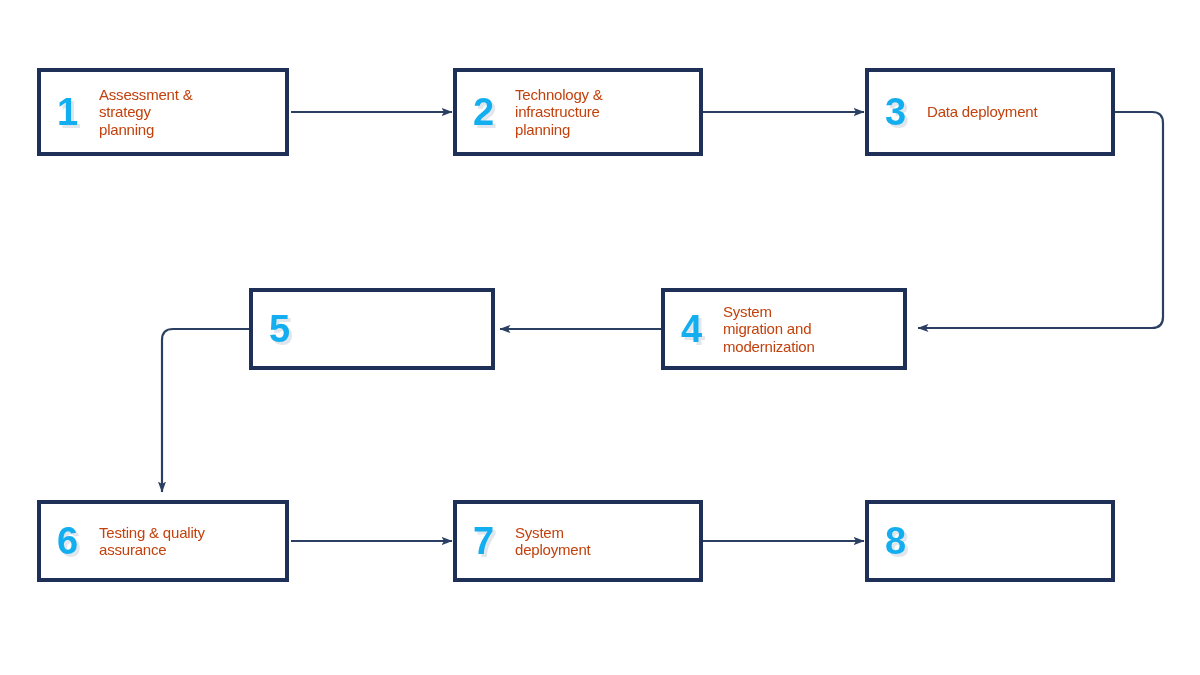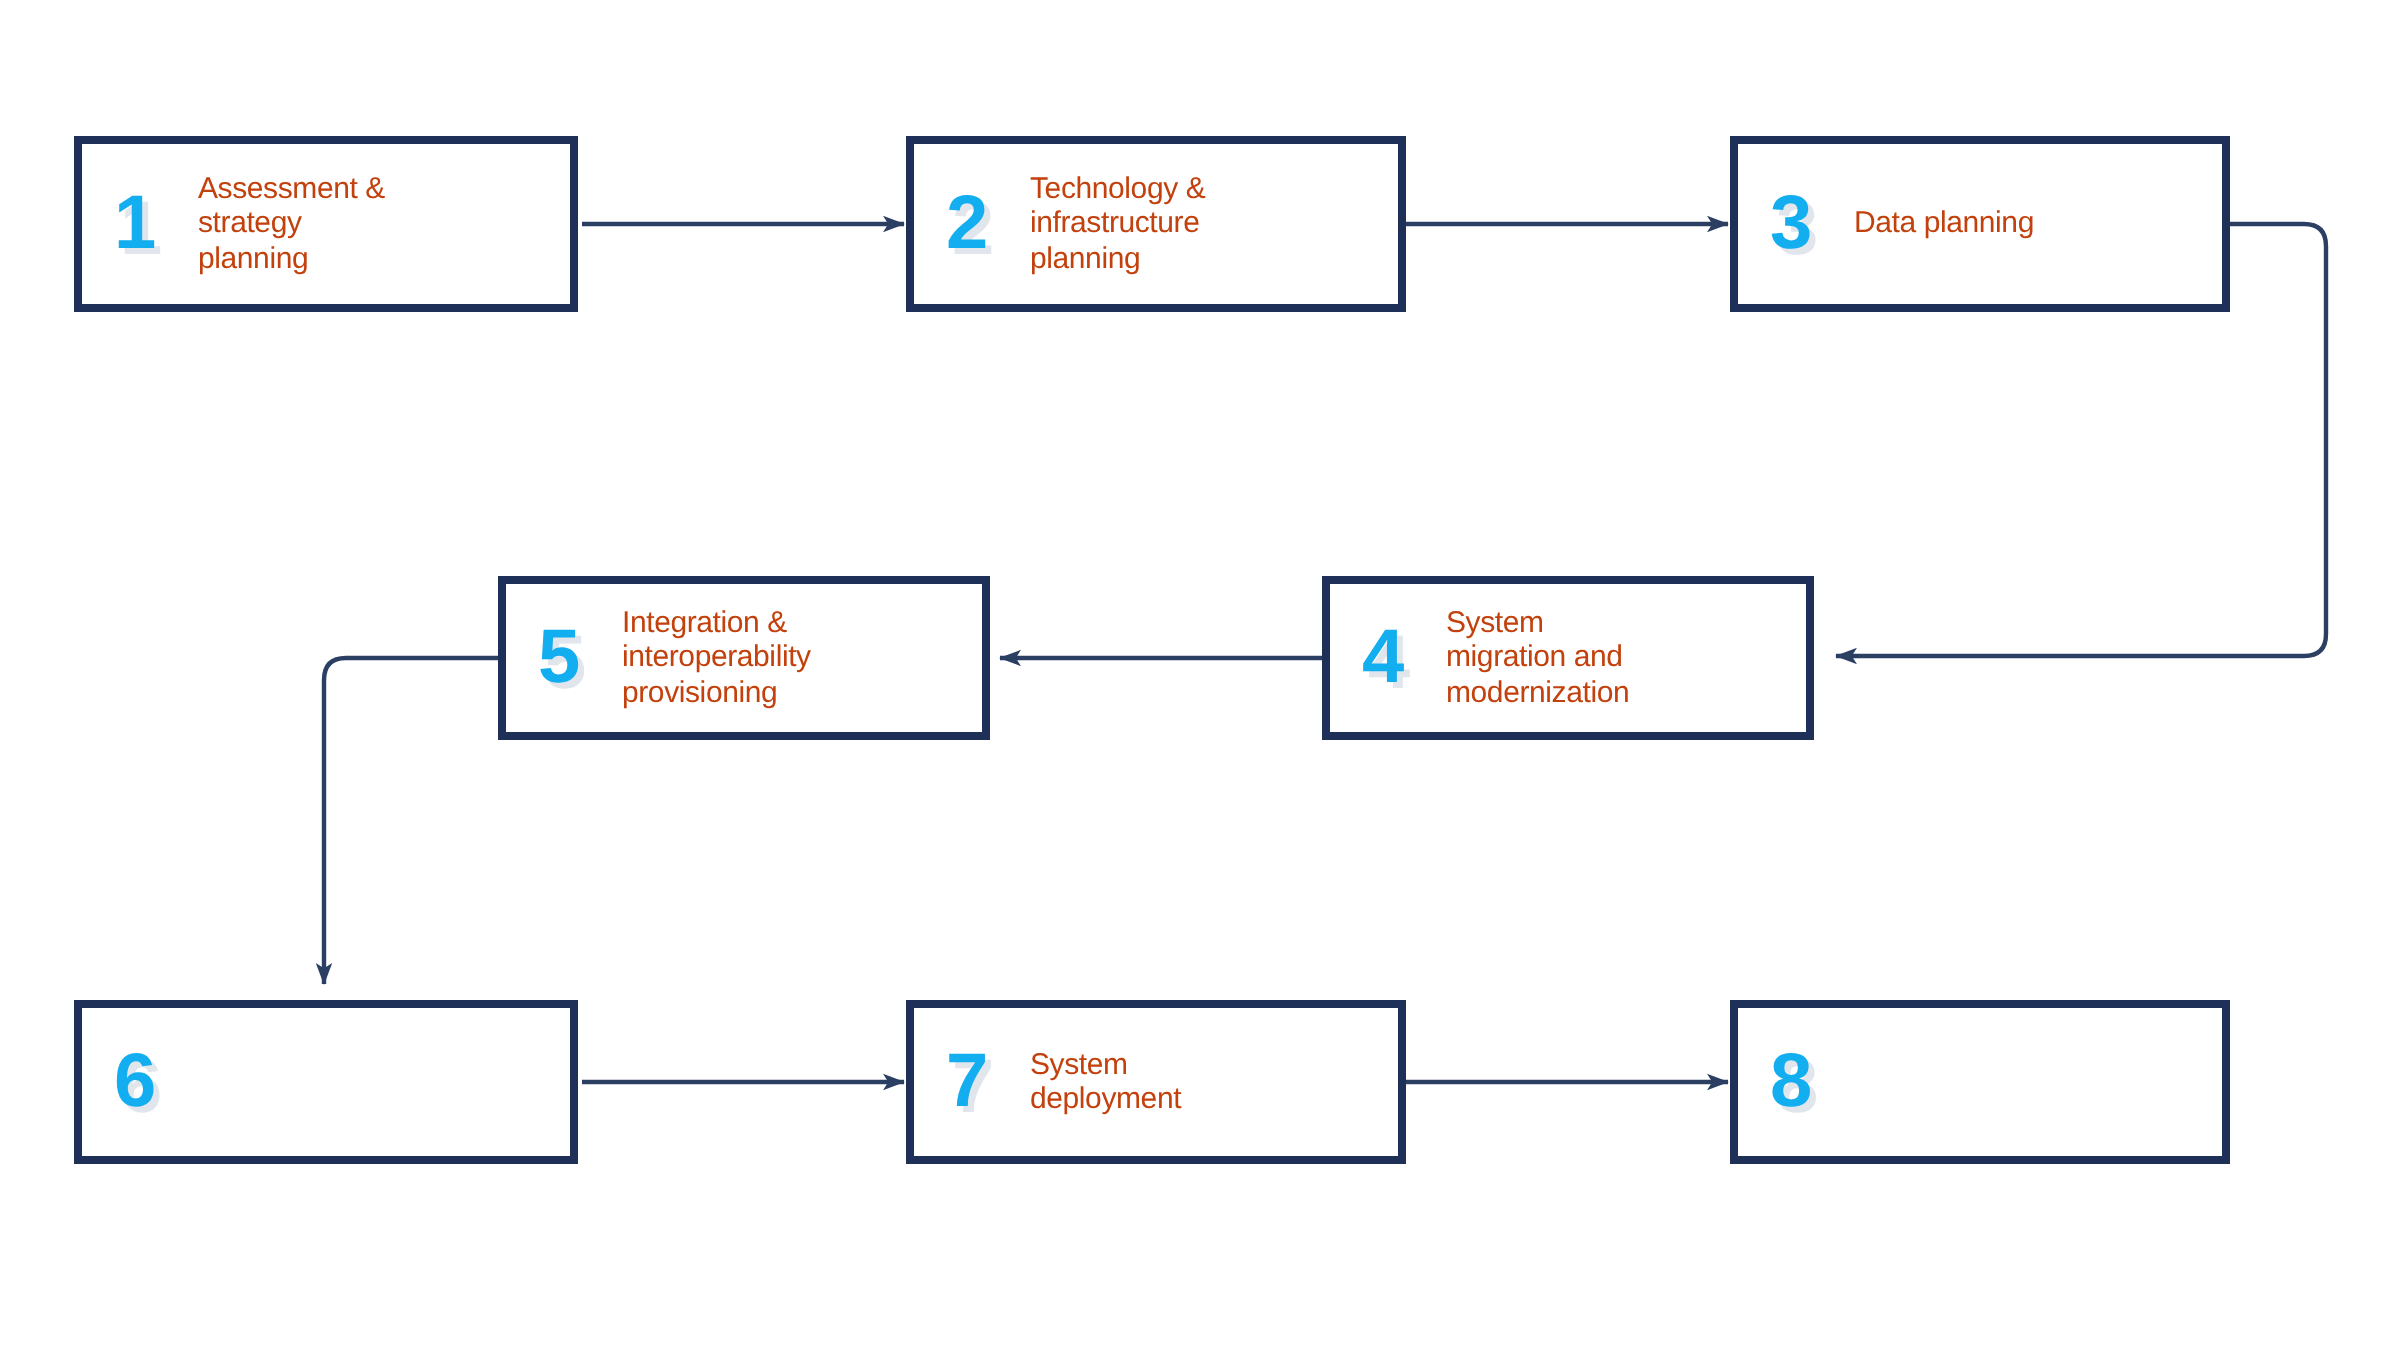--- a/index.html
+++ b/index.html
@@ -93,39 +93,38 @@
 
   <div class="step-box" style="left:453px; top:68px; width:250px; height:88px;">
     <span class="step-num">2</span>
     <span class="step-label">Technology &amp;
 infrastructure
 planning</span>
   </div>
 
   <div class="step-box" style="left:865px; top:68px; width:250px; height:88px;">
     <span class="step-num">3</span>
-    <span class="step-label">Data planning</span>
+    <span class="step-label">Data deployment</span>
   </div>
 
   <div class="step-box" style="left:661px; top:288px; width:246px; height:82px;">
     <span class="step-num">4</span>
     <span class="step-label">System
 migration and
 modernization</span>
   </div>
 
   <div class="step-box" style="left:249px; top:288px; width:246px; height:82px;">
     <span class="step-num">5</span>
-    <span class="step-label">Integration &amp;
-interoperability
-provisioning</span>
   </div>
 
   <div class="step-box" style="left:37px; top:500px; width:252px; height:82px;">
     <span class="step-num">6</span>
+    <span class="step-label">Testing &amp; quality
+assurance</span>
   </div>
 
   <div class="step-box" style="left:453px; top:500px; width:250px; height:82px;">
     <span class="step-num">7</span>
     <span class="step-label">System
 deployment</span>
   </div>
 
   <div class="step-box" style="left:865px; top:500px; width:250px; height:82px;">
     <span class="step-num">8</span>

